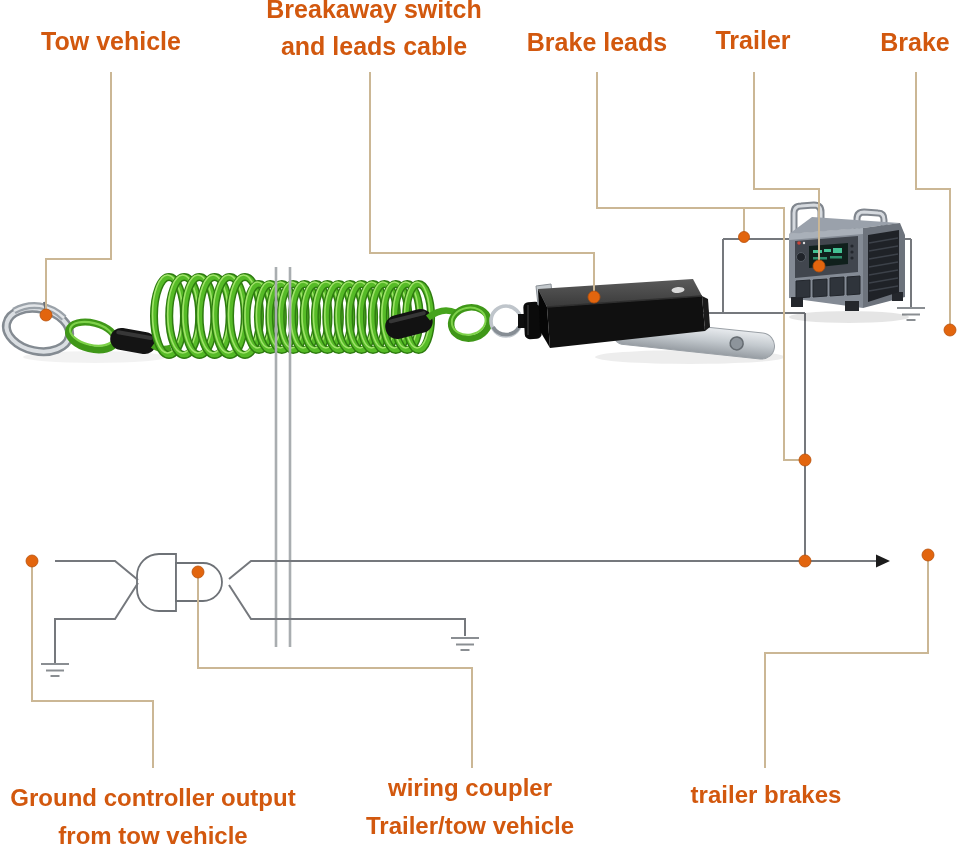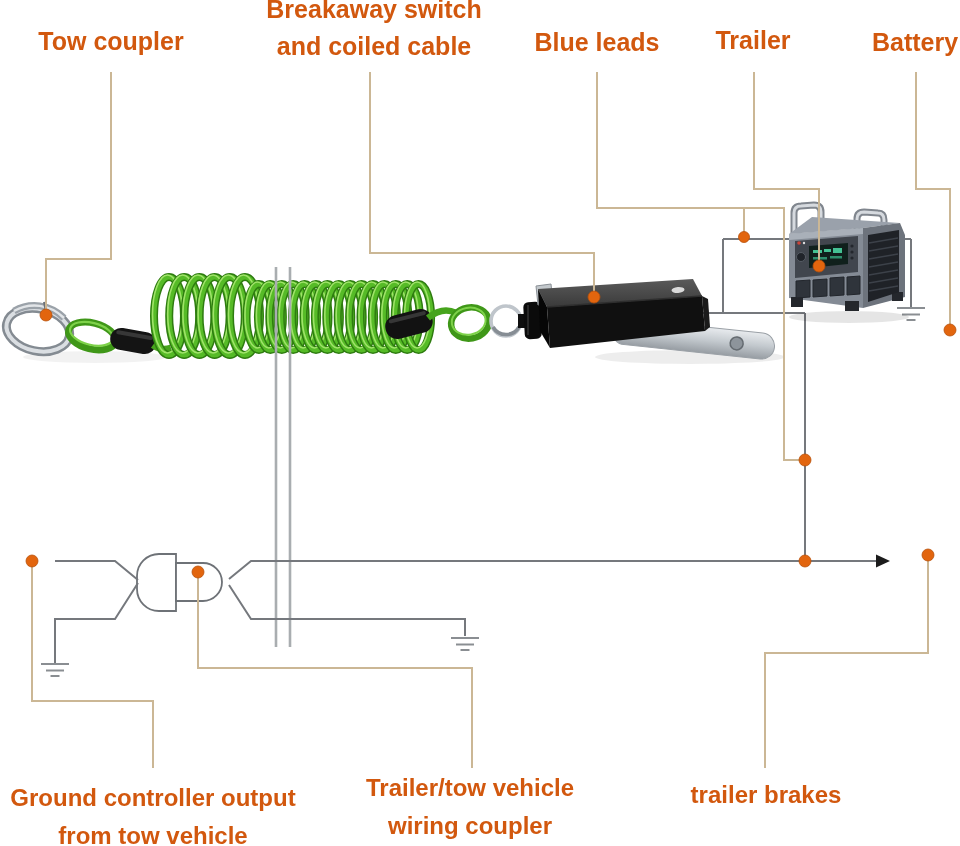--- a/index.html
+++ b/index.html
@@ -243,34 +243,34 @@
     <circle cx="819" cy="266" r="6"></circle>
     <circle cx="950" cy="330" r="6"></circle>
     <circle cx="805" cy="460" r="6"></circle>
     <circle cx="805" cy="561" r="6"></circle>
     <circle cx="32" cy="561" r="6"></circle>
     <circle cx="198" cy="572" r="6"></circle>
     <circle cx="928" cy="555" r="6"></circle>
   </g>
 </svg>
 
-<div class="lbl t" style="left:111px;top:23px">Tow coupler</div>
+<div class="lbl t" style="left:111px;top:23px">Tow vehicle</div>
 <div class="lbl t" style="left:374px;top:-9px">
   <div>Breakaway switch</div>
-  <div>and coiled cable</div>
-</div>
-<div class="lbl t" style="left:597px;top:24px">Blue leads</div>
+  <div>and leads cable</div>
+</div>
+<div class="lbl t" style="left:597px;top:24px">Brake leads</div>
 <div class="lbl t" style="left:753px;top:22px">Trailer</div>
-<div class="lbl t" style="left:915px;top:24px">Battery</div>
+<div class="lbl t" style="left:915px;top:24px">Brake</div>
 
 <div class="lbl b" style="left:153px;top:779px">
   <div>Ground controller output</div>
   <div>from tow vehicle</div>
 </div>
 <div class="lbl b" style="left:470px;top:769px">
+  <div>wiring coupler</div>
   <div>Trailer/tow vehicle</div>
-  <div>wiring coupler</div>
 </div>
 <div class="lbl b" style="left:766px;top:776px">
   <div>trailer brakes</div>
 </div>
 
 </div>
 
 </body></html>

